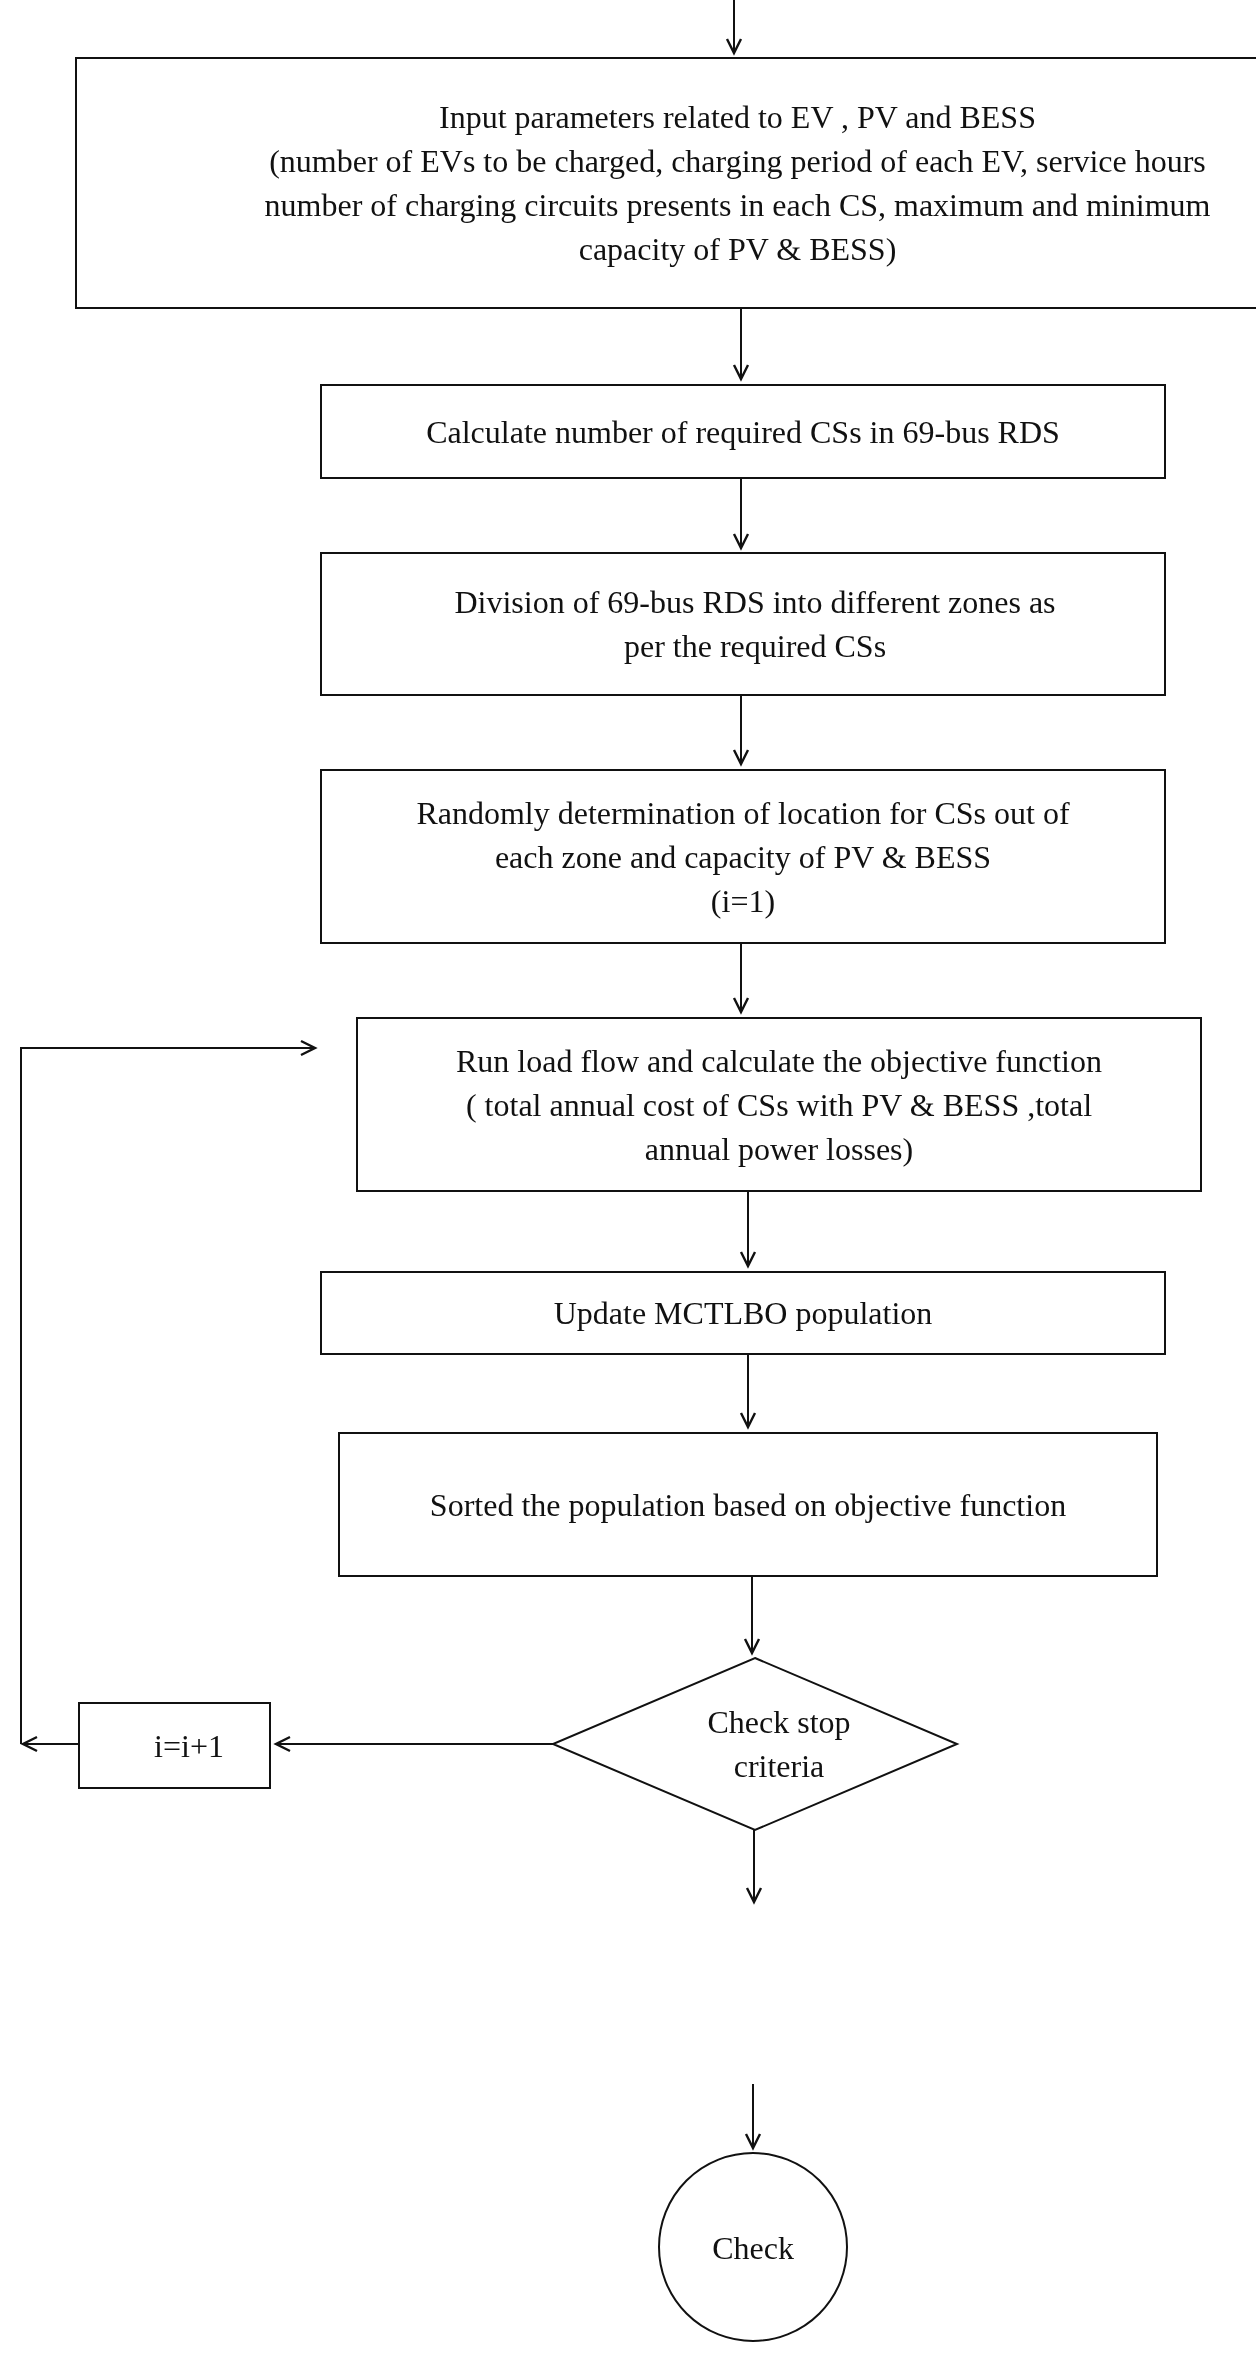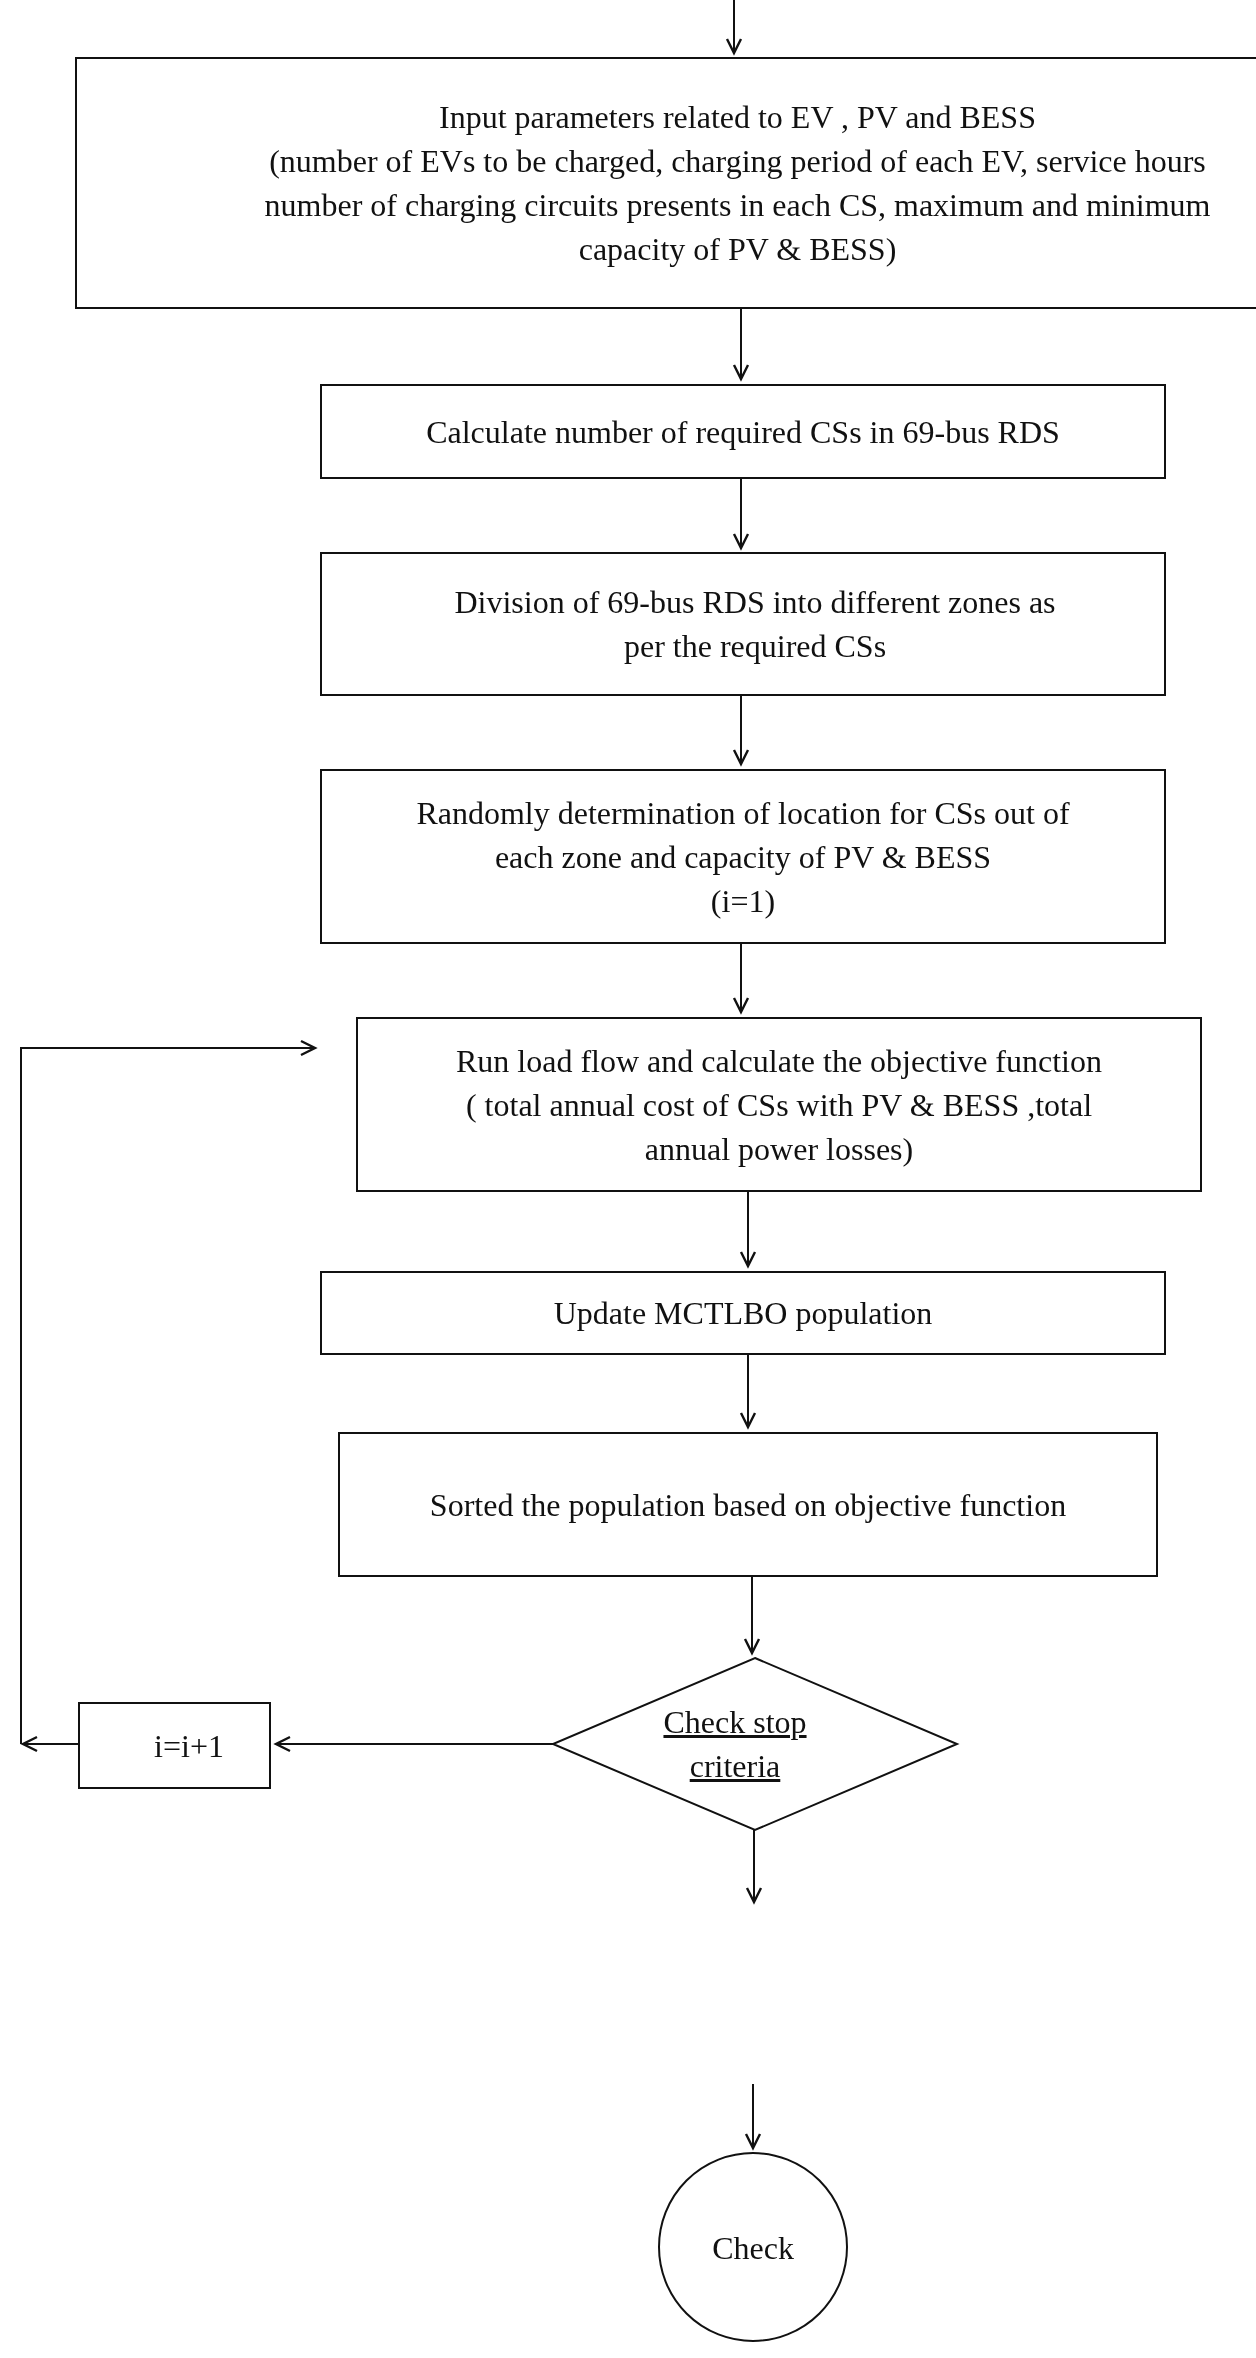--- a/index.html
+++ b/index.html
@@ -93,18 +93,18 @@
 ( total annual cost of CSs with PV &amp; BESS ,total
 annual power losses)</div>
 
   <div class="node" style="left:320px; top:1271px; width:846px;  height:84px;">Update MCTLBO population</div>
 
   <div class="node" style="left:338px; top:1432px; width:820px;  height:145px;">Sorted the population based on objective function</div>
 
   <div class="node" style="left:78px;  top:1702px; width:193px;  height:87px;padding-left:29px;">i=i+1</div>
 
 
-  <div class="label" style="left:560px; top:1687px; width:350px; height:114px;text-decoration:underline;">Check stop
+  <div class="label" style="left:604px; top:1687px; width:350px; height:114px;">Check stop
 criteria</div>
 
   <div class="label" style="left:688px; top:2200px; width:130px; height:95px;">Check</div>
 
 </div>
 
 </body></html>

